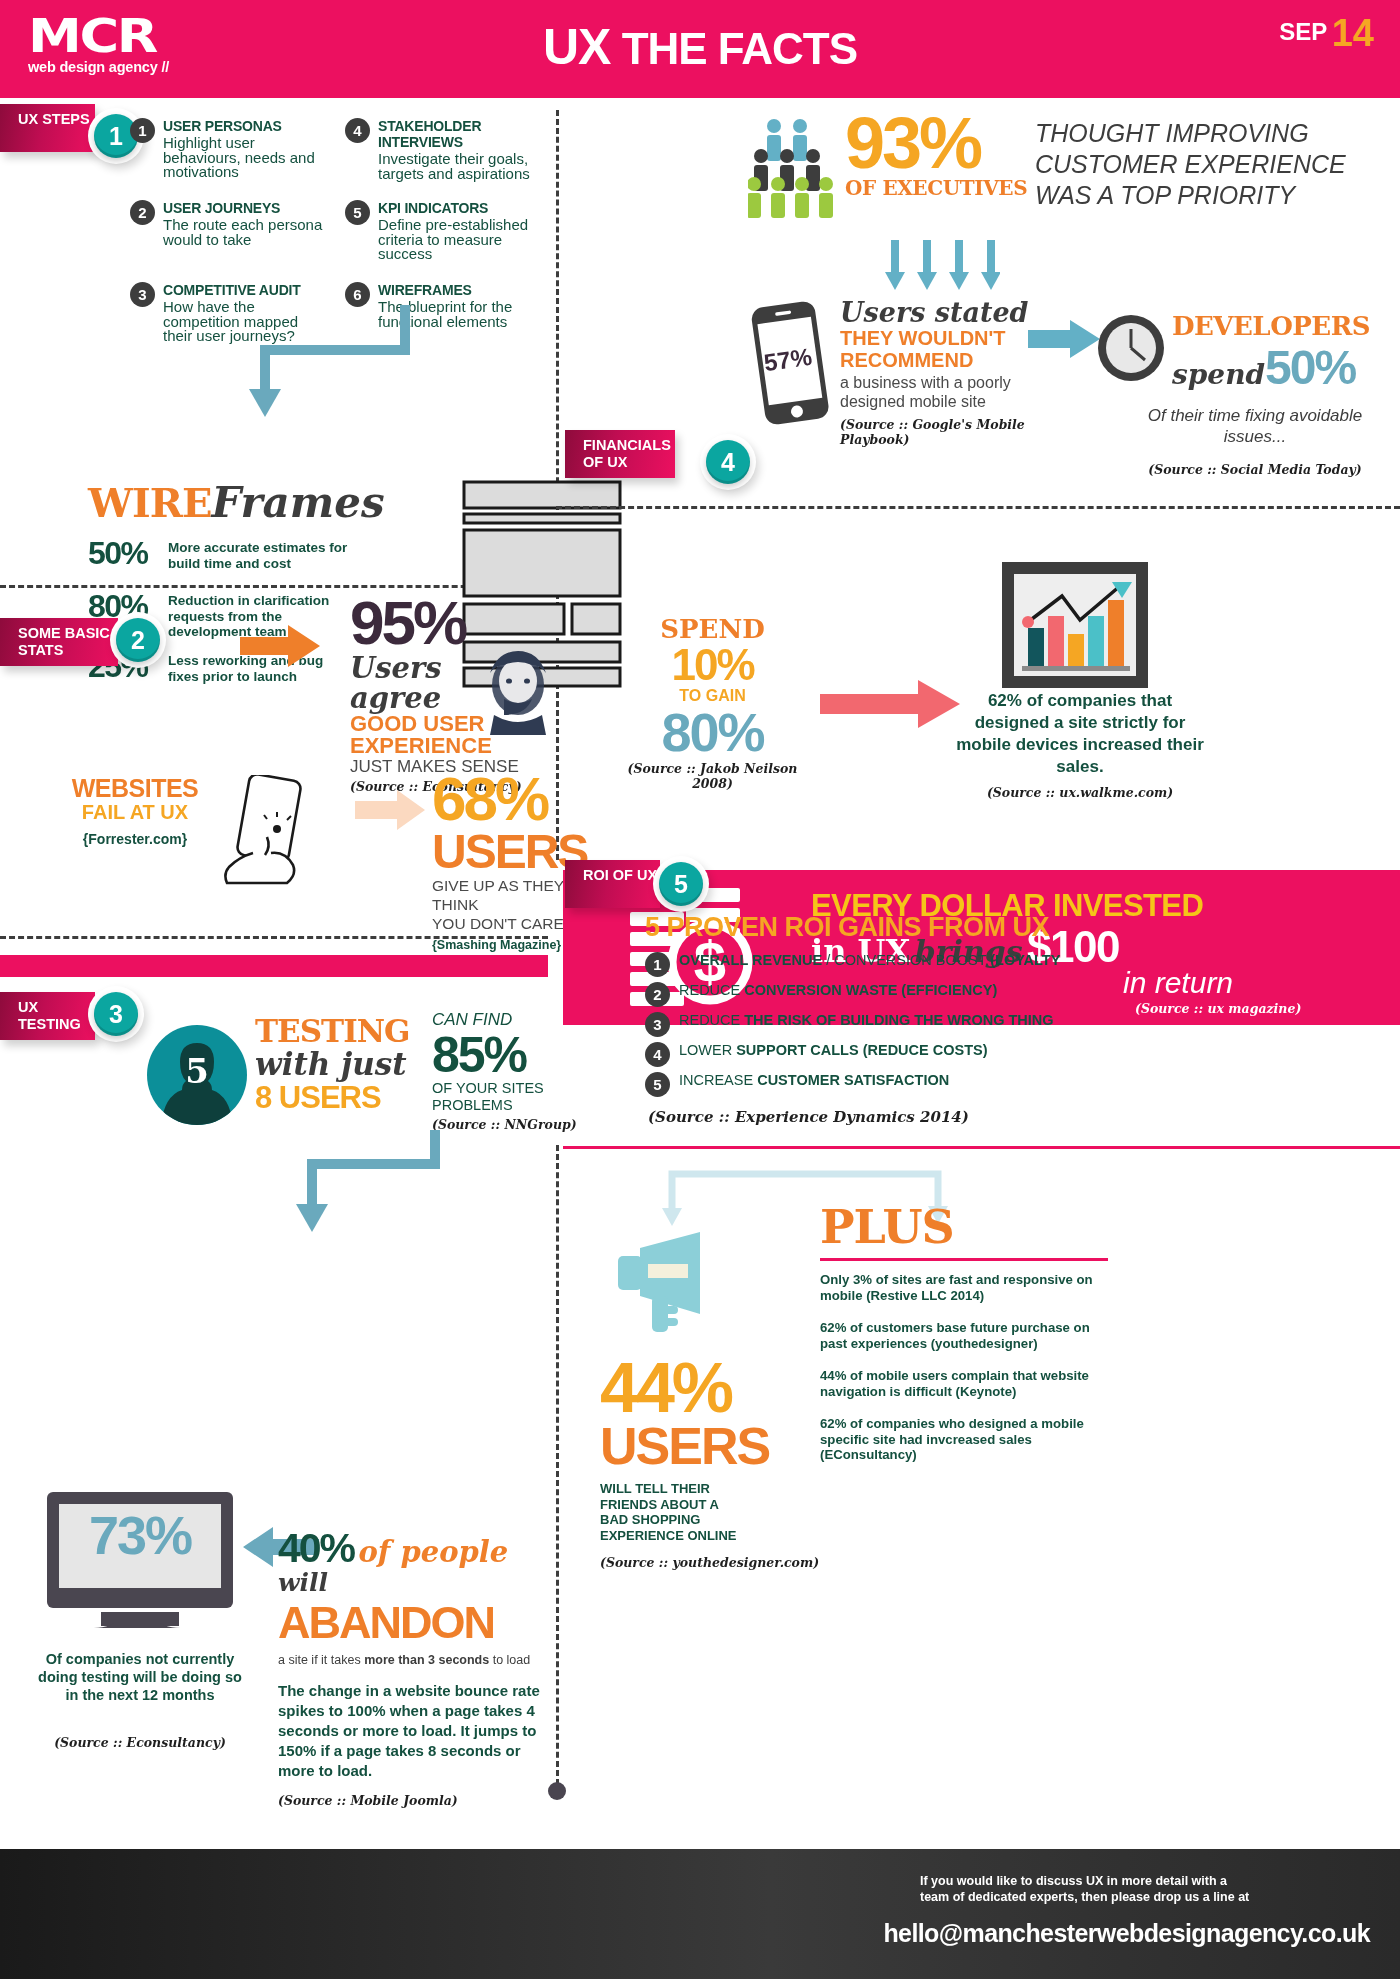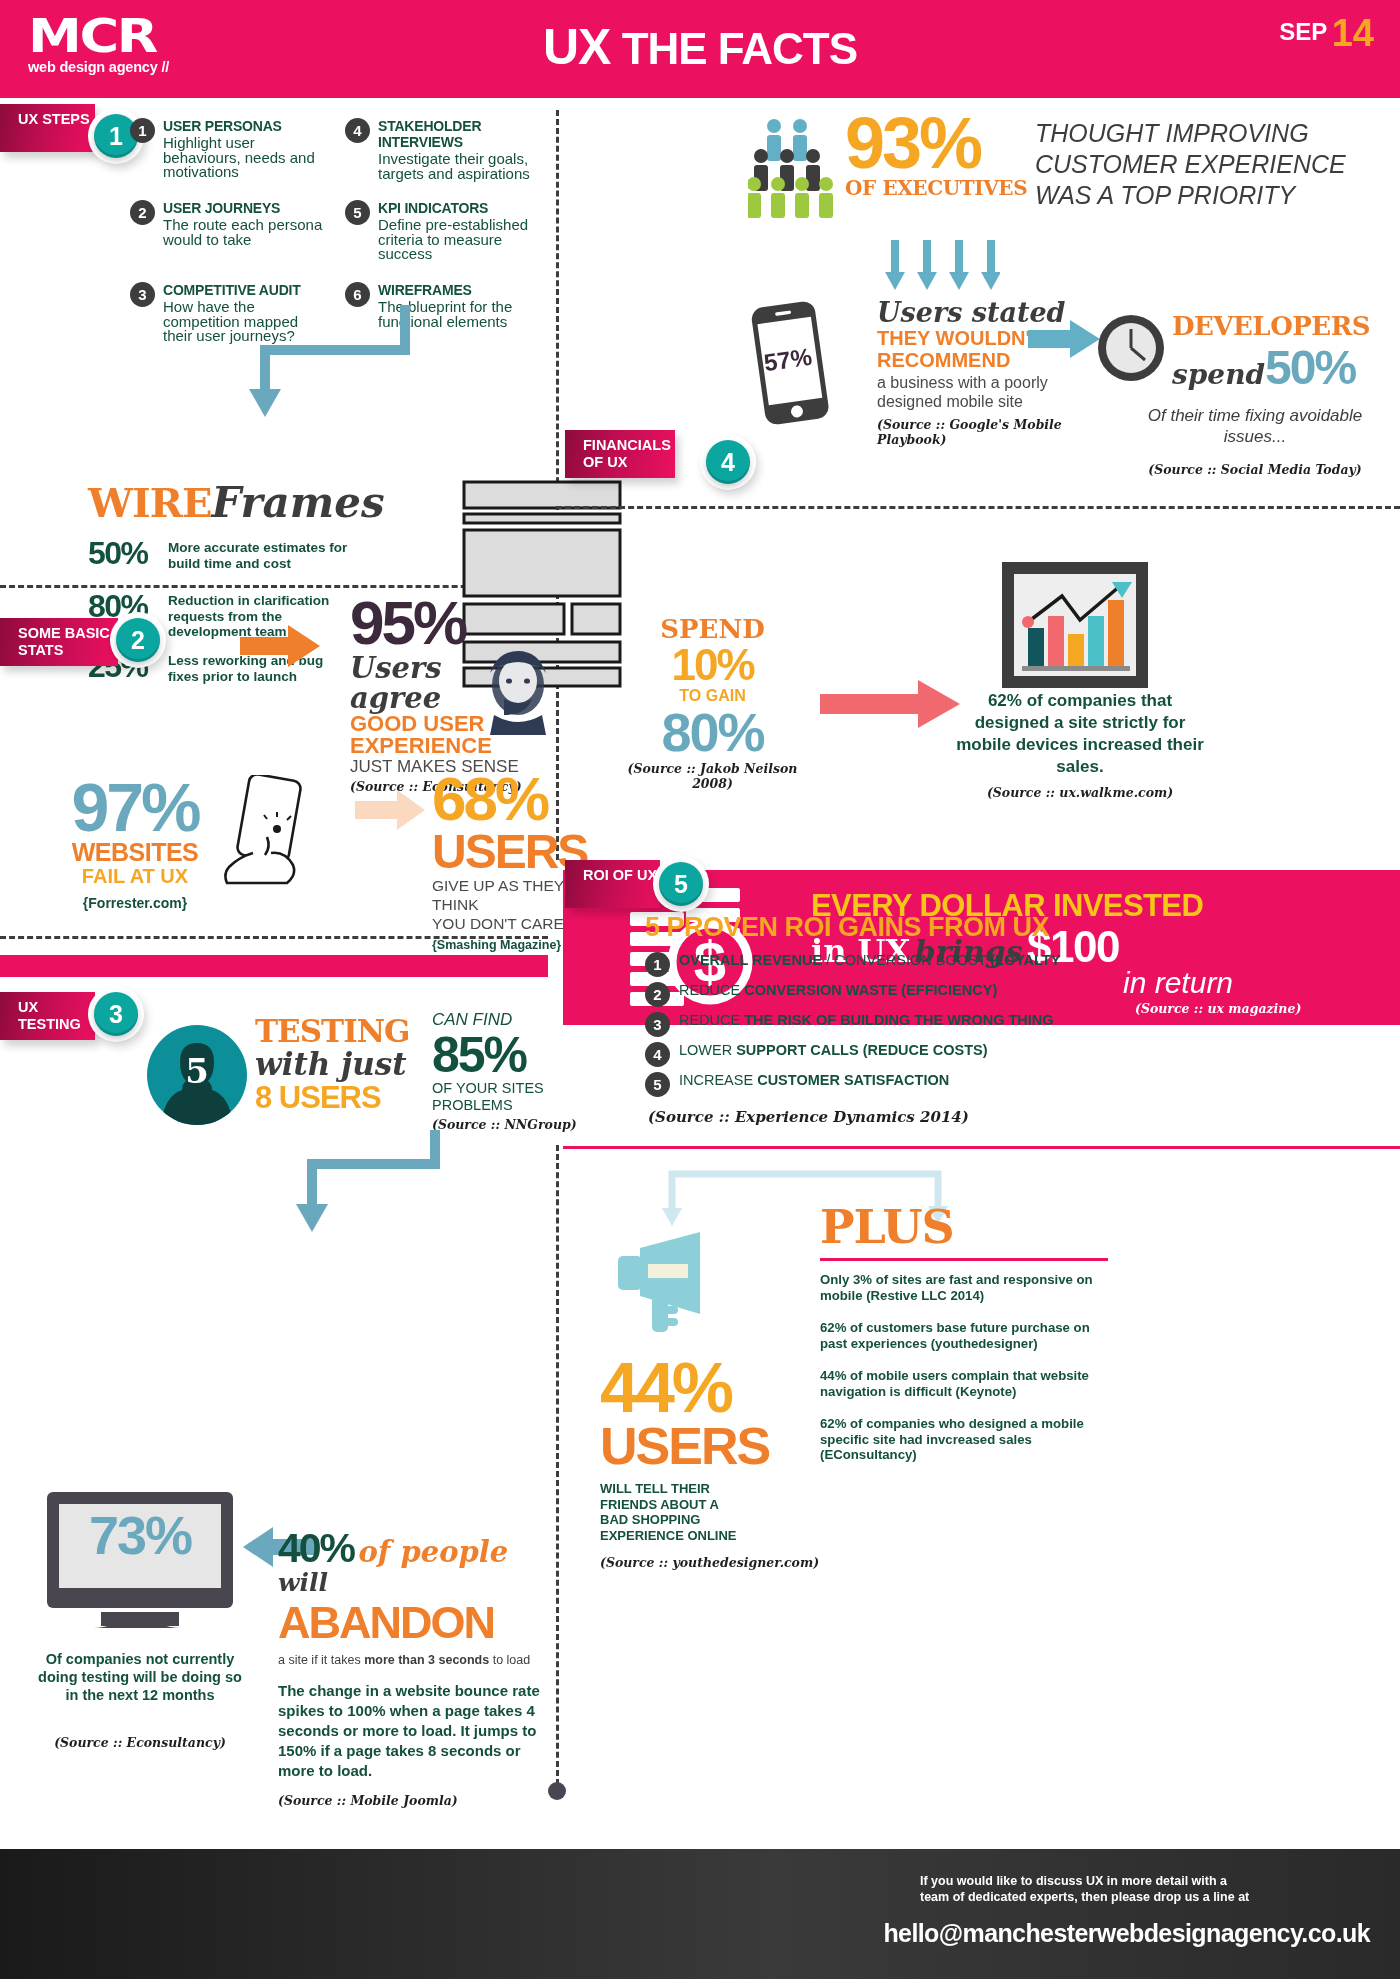--- a/index.html
+++ b/index.html
@@ -251,21 +251,20 @@
   <ellipse cx="40" cy="40" rx="26" ry="30" fill="#2f3b52" opacity=".85"></ellipse>
   <ellipse cx="40" cy="36" rx="19" ry="22" fill="#e8e8ea"></ellipse>
   <path d="M12 28 q8 -22 28 -22 q20 0 28 22 q-6 -8 -14 -8 q-14 -6 -28 0 q-8 0 -14 8z" fill="#2f3b52"></path>
   <ellipse cx="31" cy="36" rx="3" ry="2.6" fill="#2f3b52"></ellipse>
   <ellipse cx="49" cy="36" rx="3" ry="2.6" fill="#2f3b52"></ellipse>
   <path d="M26 54 q14 8 28 0 q-6 16 -28 16 z" fill="#2f3b52"></path>
   <path d="M16 70 q24 14 48 0 l4 20 l-56 0 z" fill="#2f3b52"></path>
 </svg>
 
 <div style="position:absolute;left:40px;top:775px;width:190px;text-align:center;">
-  <div style="font-size:68px;font-weight:bold;color:#6aa9bd;letter-spacing:-3px;line-height:64px;">97%</div>
   <div style="font-size:25px;font-weight:bold;color:#ef7f2a;letter-spacing:-0.5px;line-height:26px;">WEBSITES</div>
   <div style="font-size:20px;font-weight:bold;color:#f5a623;line-height:22px;">FAIL AT UX</div>
   <div style="font-size:14px;font-weight:bold;color:#14503f;margin-top:8px;">{Forrester.com}</div>
 </div>
 
 <svg style="position:absolute;left:215px;top:775px;" width="130" height="110" viewBox="0 0 130 110">
   <g stroke="#1a1a1a" stroke-width="2.6" fill="#fff">
     <rect x="28" y="2" width="52" height="82" rx="8" transform="rotate(10 54 43)"></rect>
     <path d="M38 78 q-14 4 -24 14 q-6 7 -2 16 l60 0 q10 -8 6 -18 q-8 -14 -22 -12"></path>
     <path d="M52 62 q4 10 -2 18"></path>
@@ -405,21 +404,21 @@
 <svg style="position:absolute;left:740px;top:300px;" width="100" height="125" viewBox="0 0 100 125">
   <g transform="rotate(-8 50 62)">
     <rect x="18" y="4" width="64" height="118" rx="12" fill="#3d3d3d"></rect>
     <rect x="23" y="20" width="54" height="82" fill="#fff"></rect>
     <rect x="42" y="11" width="16" height="3.5" rx="1.8" fill="#fff"></rect>
     <circle cx="50" cy="112" r="6" fill="#fff"></circle>
   </g>
 </svg>
 <div style="position:absolute;left:748px;top:346px;width:80px;text-align:center;font-size:24px;font-weight:bold;color:#3c2a3c;transform:rotate(-8deg);">57%</div>
 
-<div style="position:absolute;left:877px;top:298px;width:190px;">
+<div style="position:absolute;left:840px;top:298px;width:190px;">
   <div class="script" style="font-size:27px;line-height:29px;">Users stated</div>
   <div style="font-size:20px;font-weight:bold;color:#ef7f2a;line-height:22px;">THEY WOULDN'T</div>
   <div style="font-size:20px;font-weight:bold;color:#ef7f2a;line-height:22px;">RECOMMEND</div>
   <div style="font-size:16px;color:#4a4a4a;line-height:19px;margin-top:2px;">a business with a poorly designed mobile site</div>
   <div class="src" style="margin-top:6px;line-height:15px;">(Source :: Google's Mobile Playbook)</div>
 </div>
 
 <svg style="position:absolute;left:1028px;top:320px;" width="72" height="38" viewBox="0 0 72 38">
   <path d="M0 10 L42 10 L42 0 L72 19 L42 38 L42 28 L0 28 Z" fill="#63b0c6"></path>
 </svg>

